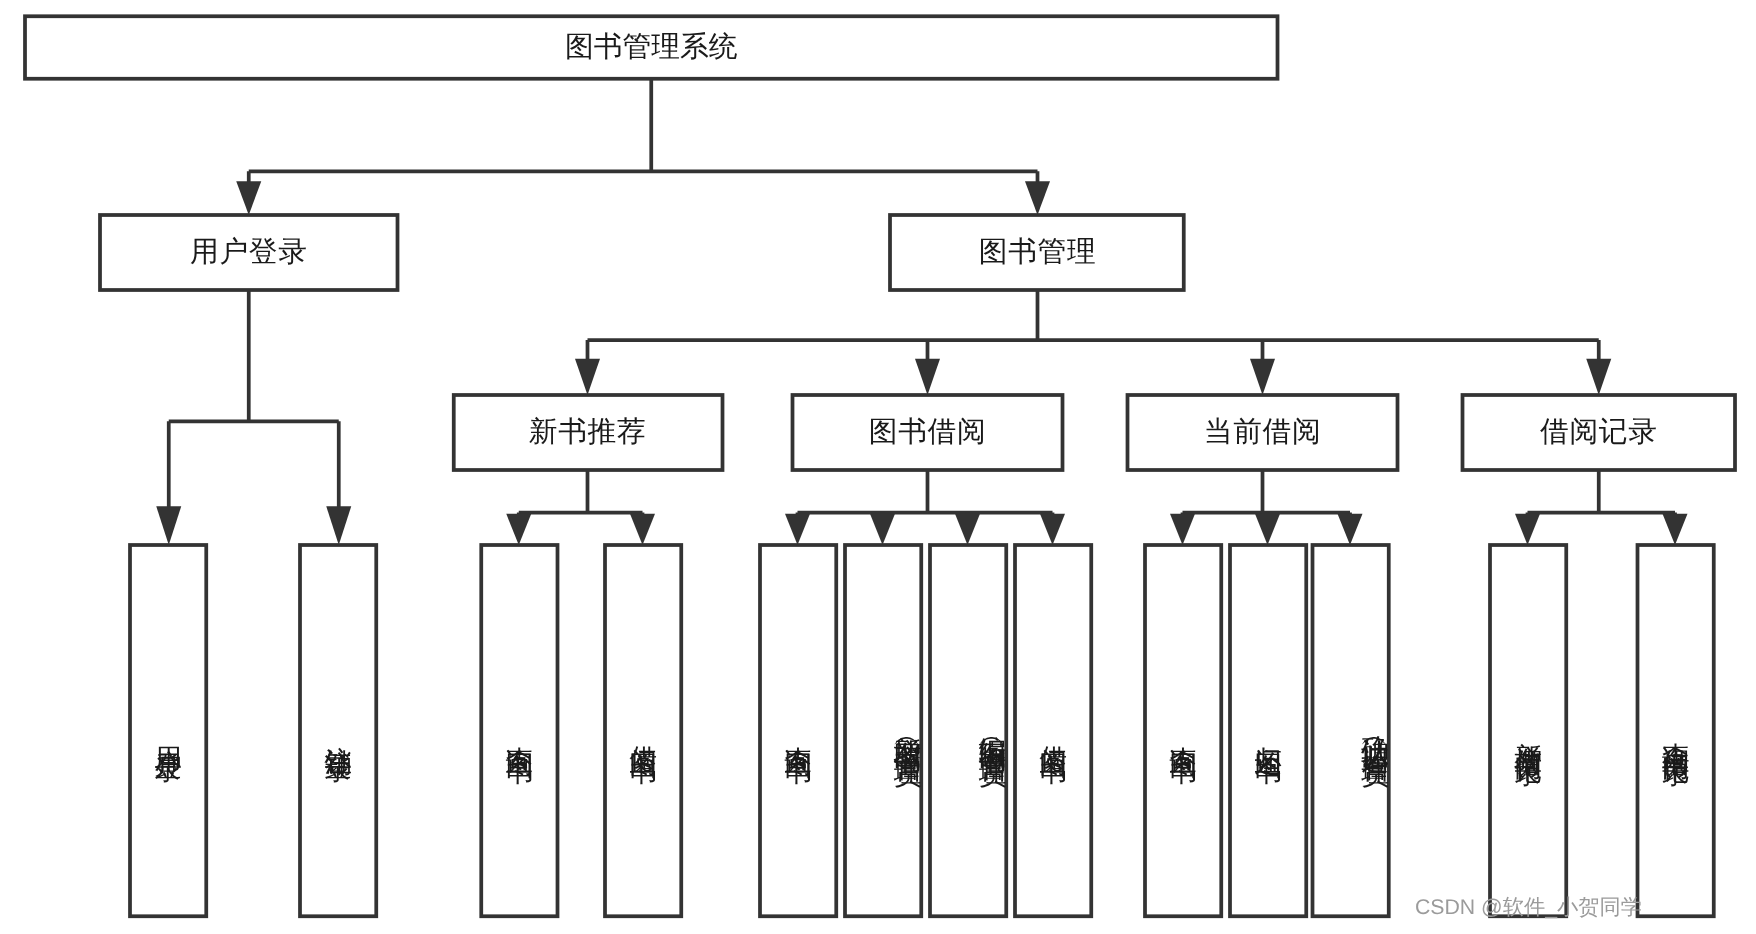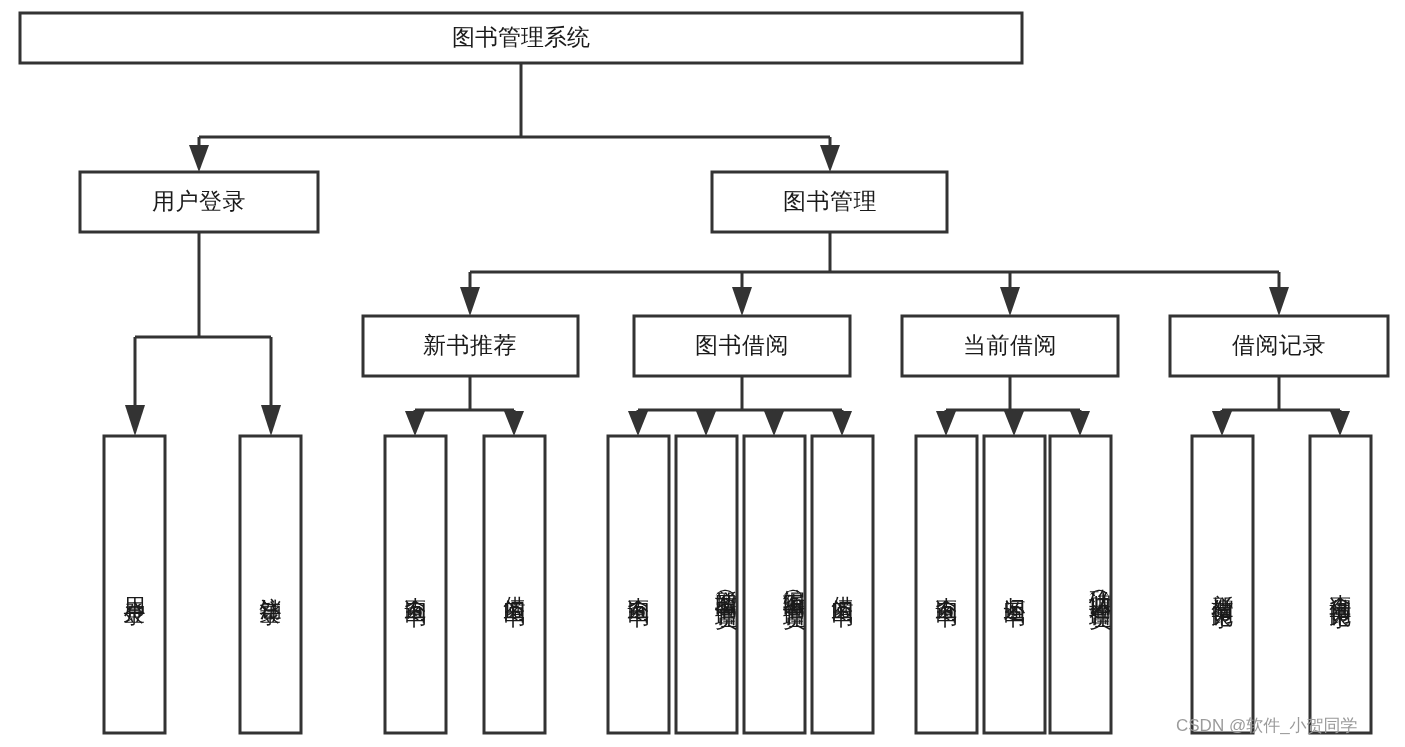--- a/index.html
+++ b/index.html
@@ -71,21 +71,21 @@
     display: flex;
     align-items: center;
     justify-content: center;
     text-align: center;
     white-space: nowrap;
     pointer-events: none;
     user-select: none;
   }
   .watermark {
     position: absolute;
-    left: 1176px;
+    left: 1132px;
     top: 714px;
     font-family: "Liberation Sans", "DejaVu Sans", sans-serif;
     font-size: 17px;
     color: #9b9b9b;
     white-space: nowrap;
     user-select: none;
   }
 </style>
 </head>
 <body>

